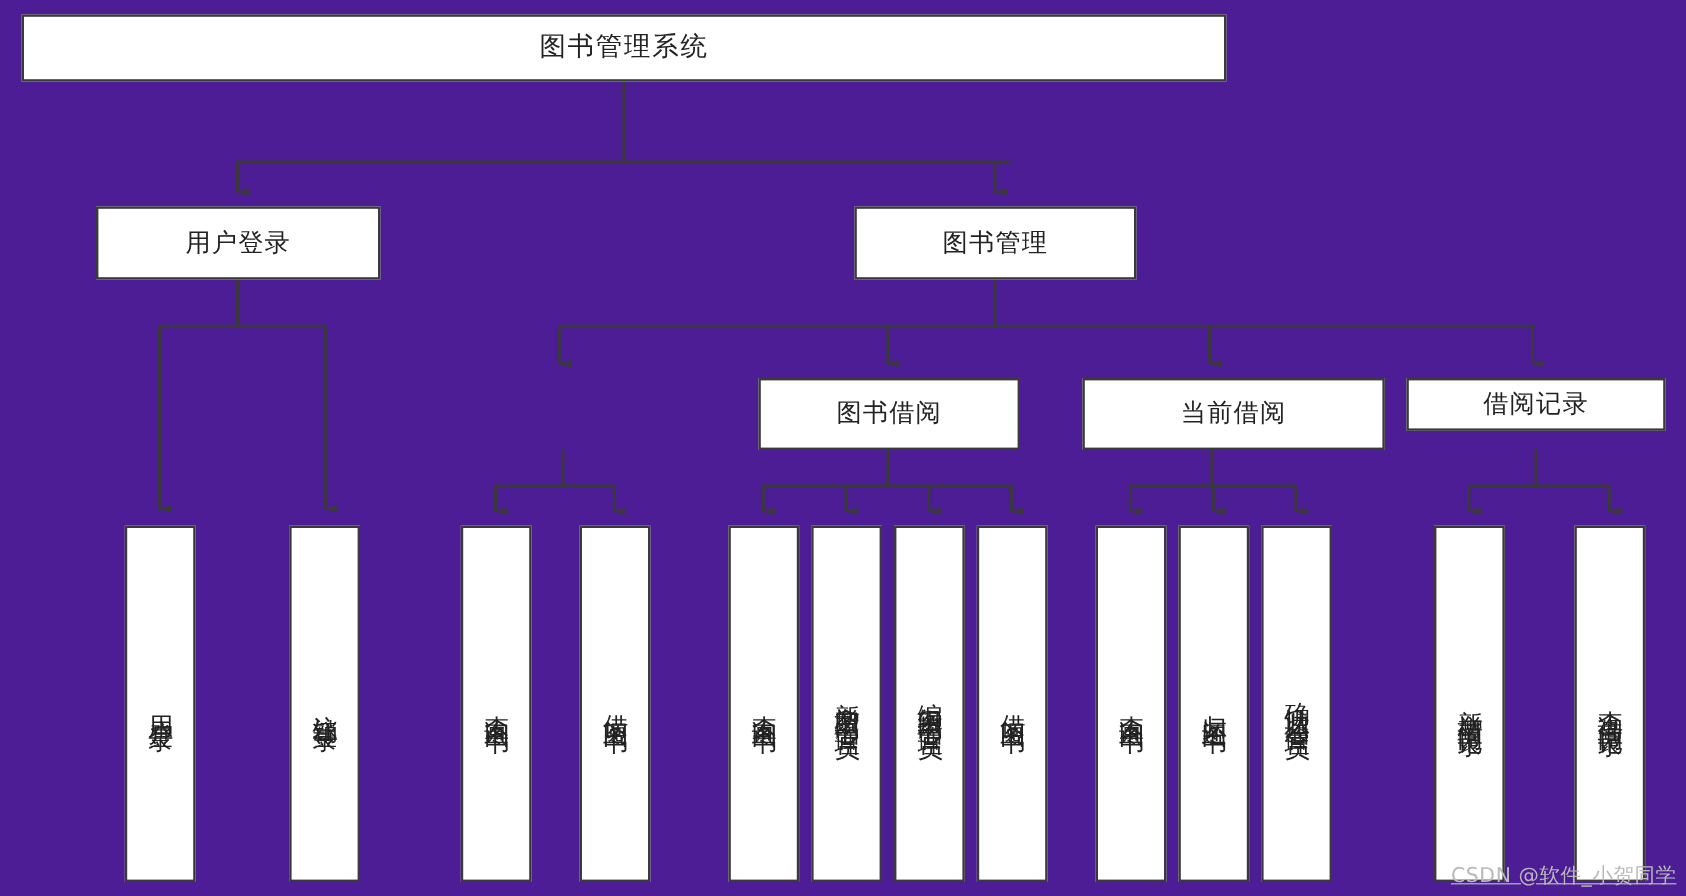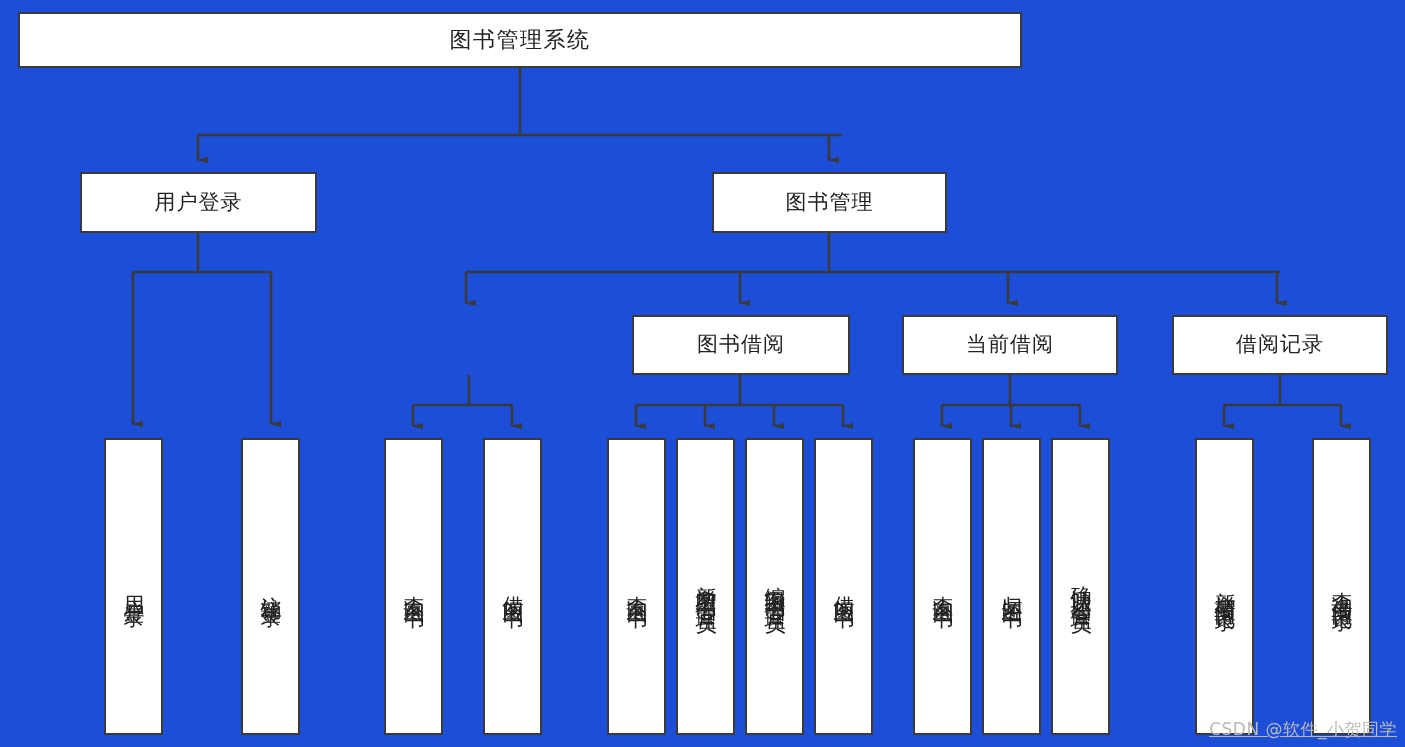--- a/index.html
+++ b/index.html
@@ -2,21 +2,21 @@
 <html><head>
 <meta charset="utf-8">
 <title>图书管理系统 功能结构图</title>
 <style>
   html,body{margin:0;padding:0;background:#ffffff;}
   body{
     width:1405px;height:747px;
     font-family:"DejaVu Sans","Liberation Sans",sans-serif;
     overflow:hidden;position:relative;
   }
-  #diagram-root{position:relative;width:1405px;height:747px;background:#1d4ed8;}
+  #diagram-root{position:relative;width:1405px;height:747px;background:#4c1d95;}
   svg.edges{position:absolute;left:0;top:0;width:1405px;height:747px;pointer-events:none;}
   .node{
     position:absolute;box-sizing:border-box;
     background:#ffffff;
     border:2.5px solid #3a3a3a;
     display:flex;align-items:center;justify-content:center;
     color:#222222;
   }
   .node.h{ 
     font-size:21px;line-height:1.1;letter-spacing:1px;
@@ -111,25 +111,25 @@
 
   <div class="node h" style="left:712px;top:172px;width:235px;height:61px;align-items:center;">
     <span>图书管理</span>
   </div>
 
 
   <div class="node h" style="left:632px;top:315px;width:218px;height:60px;">
     <span>图书借阅</span>
   </div>
 
-  <div class="node h" style="left:902px;top:315px;width:216px;height:60px;">
+  <div class="node h" style="left:902px;top:315px;width:252px;height:60px;">
     <span>当前借阅</span>
   </div>
 
-  <div class="node h" style="left:1172px;top:315px;width:216px;height:60px;">
+  <div class="node h" style="left:1172px;top:315px;width:216px;height:44px;">
     <span>借阅记录</span>
   </div>
 
   <div class="node v" style="left:104px;top:438px;width:59px;height:297px;">
     <span class="vlabel">用户登录</span>
   </div>
   <div class="node v" style="left:241px;top:438px;width:59px;height:297px;">
     <span class="vlabel">注销登录</span>
   </div>
 

